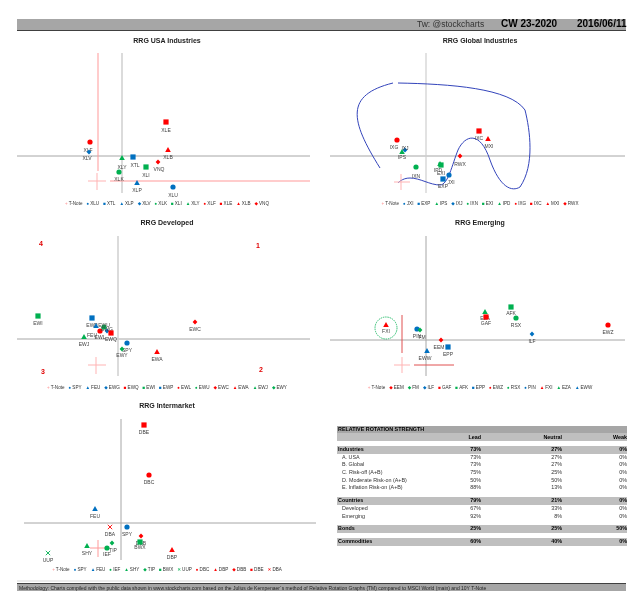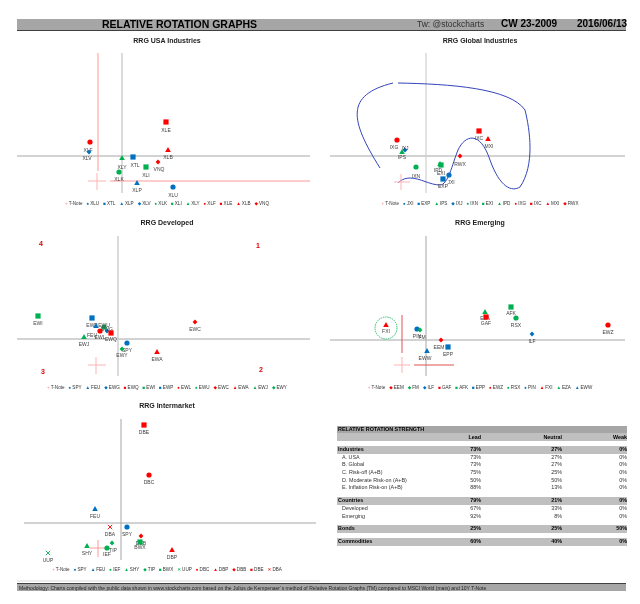--- a/index.html
+++ b/index.html
@@ -28,24 +28,23 @@
   .tbl .sub span{color:#333;}
   .tbl .head{background:#a6a6a6;font-weight:bold;height:7px;line-height:7px;}
   .tbl .colhead{background:#bfbfbf;font-weight:bold;height:8px;line-height:8px;}
   .tbl .spacer{height:5px;}
   .foot{position:absolute;left:17px;top:583px;width:609px;height:8px;background:#a6a6a6;border-top:1px solid #404040;font-size:5px;line-height:8px;padding-left:2px;box-sizing:border-box;color:#222;white-space:nowrap;overflow:hidden;}
 </style>
 </head>
 <body>
 
 <div class="hdr">
-  <span class="title">RELATIVE ROTATION GRAPHS</span>
   <span class="tw">Tw: @stockcharts</span>
-  <span class="cw">CW 23-2009</span>
-  <span class="date">2016/06/13</span>
+  <span class="cw">CW 23-2020</span>
+  <span class="date">2016/06/11</span>
 </div>
 
 <div class="chart" style="left:17px;top:37px;width:300px;height:180px;">
   <div class="chart-title">RRG USA Industries</div>
 </div>
 <div class="chart" style="left:330px;top:37px;width:300px;height:180px;">
   <div class="chart-title">RRG Global Industries</div>
 </div>
 <div class="chart" style="left:17px;top:219px;width:300px;height:180px;">
   <div class="chart-title">RRG Developed</div>

